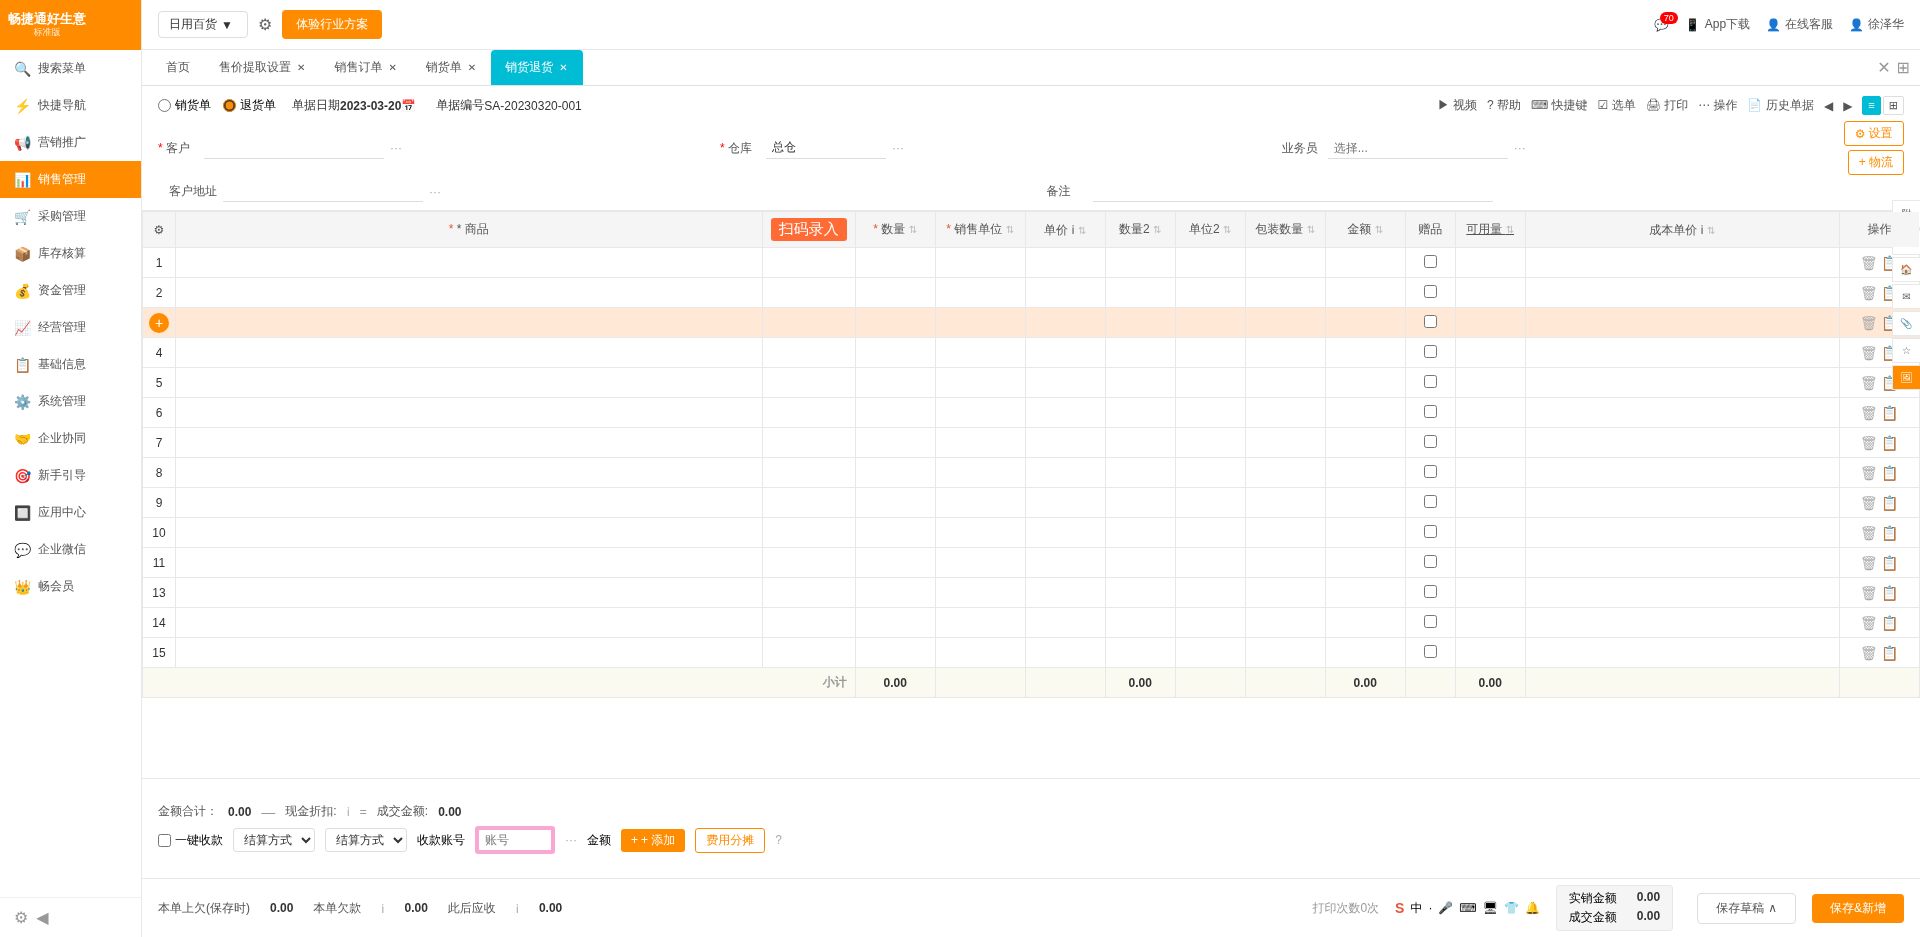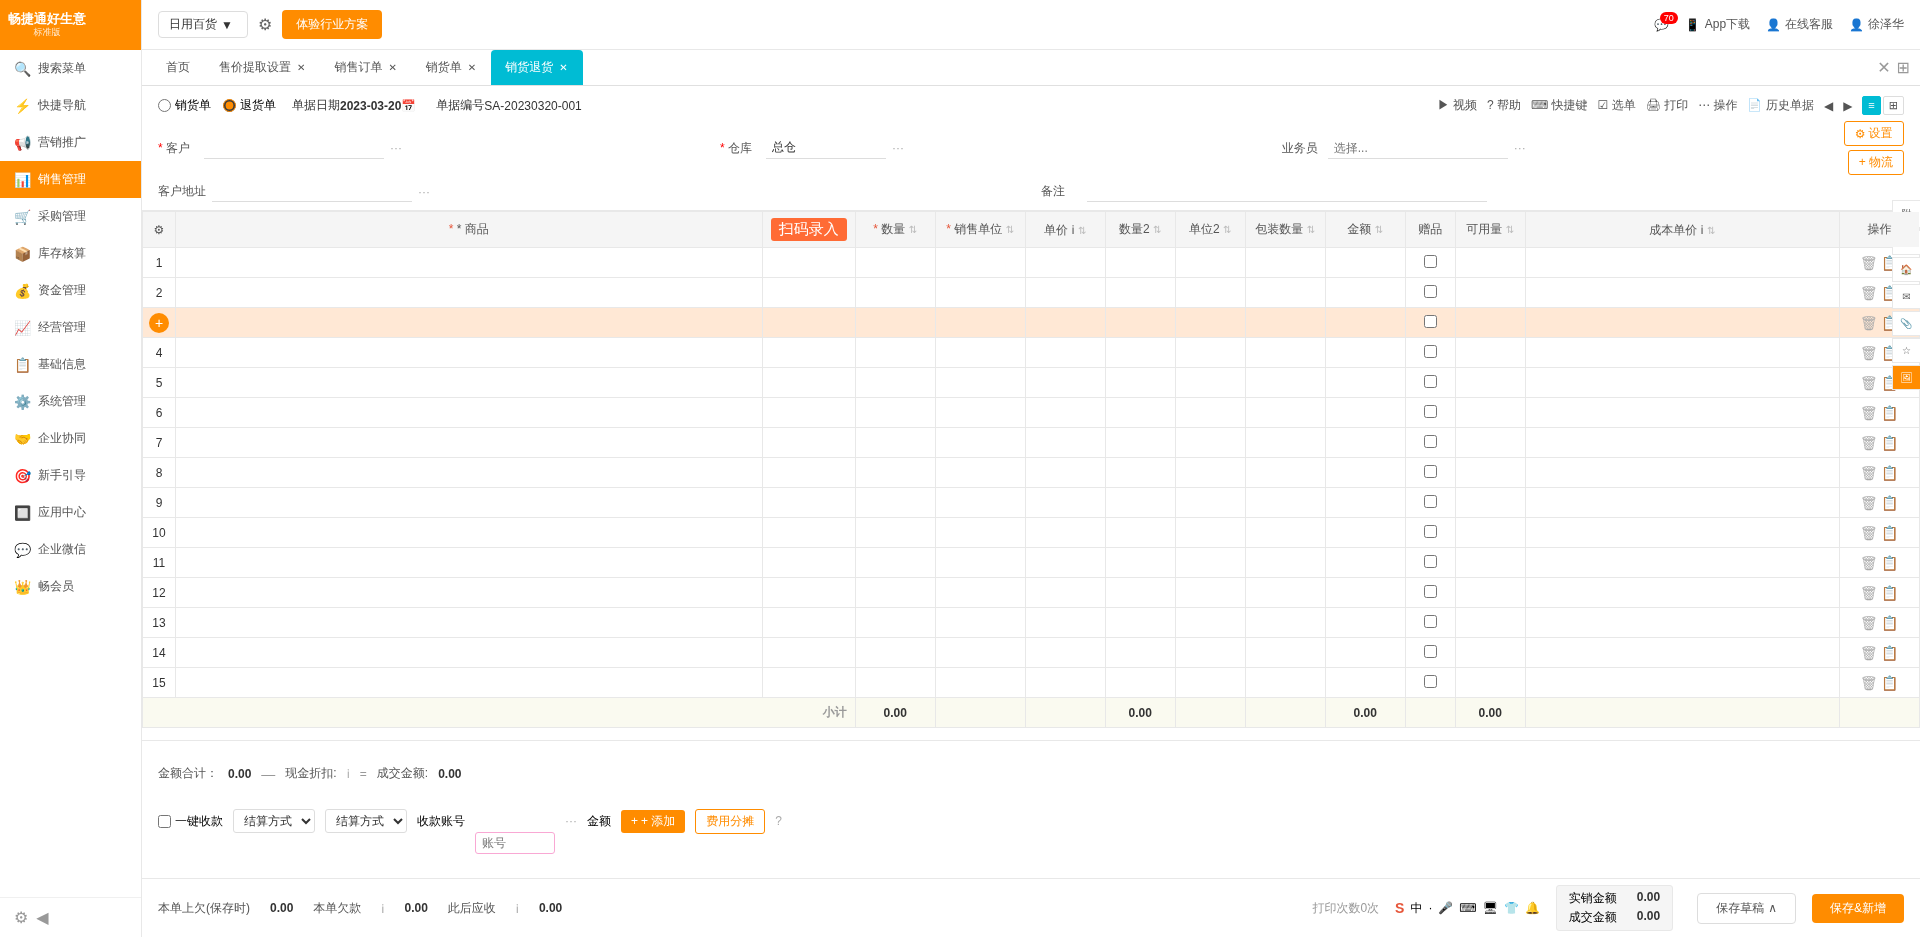--- a/index.html
+++ b/index.html
@@ -74,21 +74,21 @@
     .sort-icon { font-size: 10px; color: #bbb; }
 
     .form-bottom { background: #fff; border-top: 1px solid #e8e8e8; padding: 24px 16px; }
     .bottom-row1 { display: flex; align-items: center; gap: 10px; font-size: 12px; color: #555; margin-bottom: 6px; }
     .minus-icon { color: #999; font-size: 14px; }
     .equals-icon { color: #999; }
     .val-highlight { color: #333; font-weight: bold; }
     .bottom-row2 { display: flex; align-items: center; gap: 10px; }
     .checkbox-label { display: flex; align-items: center; gap: 4px; cursor: pointer; }
     .select-sm { border: 1px solid #ddd; border-radius: 3px; padding: 3px 6px; font-size: 12px; color: #333; background: #fff; }
-    .input-sm { border: 1px solid #f9a8d4; border-radius: 3px; padding: 3px 6px; font-size: 12px; color: #333; width: 80px; margin-top: 44px; }
+    .input-sm { border: 4px solid #f9a8d4; border-radius: 3px; padding: 3px 6px; font-size: 12px; color: #333; width: 80px; }
     .add-btn { background: #ff8c00; color: #fff; border: none; border-radius: 3px; padding: 3px 10px; cursor: pointer; font-size: 12px; display: flex; align-items: center; gap: 3px; }
     .split-btn { border: 1px solid #ff8c00; color: #ff8c00; background: #fff; border-radius: 3px; padding: 3px 10px; cursor: pointer; font-size: 12px; }
     .help-icon { color: #aaa; cursor: pointer; }
 
     .form-very-bottom { background: #fff; border-top: 1px solid #e8e8e8; padding: 6px 16px; display: flex; align-items: center; justify-content: space-between; }
     .bottom-stats { display: flex; gap: 20px; font-size: 12px; color: #555; align-items: center; }
     .bottom-stats .val { color: #333; font-weight: bold; }
     .bottom-right { display: flex; align-items: center; gap: 16px; }
     .print-info { font-size: 12px; color: #999; }
     .save-draft-btn { background: #fff; border: 1px solid #ddd; border-radius: 4px; padding: 6px 18px; font-size: 12px; cursor: pointer; display: flex; align-items: center; gap: 4px; color: #555; }
@@ -297,21 +297,21 @@
           <button class="action-btn-small orange">
             <span>⚙</span>
             <span>设置</span>
           </button>
           <button class="action-btn-small orange">
             <span>+ 物流</span>
           </button>
         </div>
       </div>
 
-      <div style="display:flex; gap:20px; align-items:flex-end; margin-bottom:8px;">
+      <div style="display:flex; gap:20px; align-items:flex-end; margin-bottom:8px;margin-left:11px;">
         <div class="field-group">
           <span class="field-label">客户地址</span>
           <input class="field-input" type="text" style="max-width: 200px;" placeholder="">
           <span class="field-dots">···</span>
         </div>
         <div class="field-group">
           <span class="field-label">备注</span>
           <input class="field-input" type="text" style="max-width: 400px;" placeholder="">
         </div>
       </div>
@@ -353,21 +353,21 @@
             </th>
             <th style="width:80px;">
               包装数量
               <span class="sort-icon">⇅</span>
             </th>
             <th style="width:80px;">
               金额
               <span class="sort-icon">⇅</span>
             </th>
             <th style="width:50px;">赠品</th>
-            <th style="width:70px;">
+            <th style="width:70px;text-decoration:underline;">
               可用量
               <span class="sort-icon">⇅</span>
             </th>
             <th style="min-width:90px;">
               成本单价 <span>ℹ</span>
               <span class="sort-icon">⇅</span>
             </th>
             <th style="width:80px;">操作</th>
           </tr>
         </thead>
@@ -579,41 +579,20 @@
     <td></td>
     <td>
       <div class="col-actions">
         <span class="icon-btn">🗑</span>
         <span class="icon-btn">📋</span>
       </div>
     </td>
   </tr>
             <tr>
     <td class="row-num">11</td>
-    <td></td>
-    <td></td>
-    <td></td>
-    <td></td>
-    <td></td>
-    <td></td>
-    <td></td>
-    <td></td>
-    <td></td>
-    <td class="checkbox-cell"><input type="checkbox" style=""></td>
-    <td></td>
-    <td></td>
-    <td>
-      <div class="col-actions">
-        <span class="icon-btn">🗑</span>
-        <span class="icon-btn">📋</span>
-      </div>
-    </td>
-  </tr>
-            <tr>
-    <td class="row-num">12</td>
     <td></td>
     <td></td>
     <td></td>
     <td></td>
     <td></td>
     <td></td>
     <td></td>
     <td></td>
     <td></td>
     <td class="checkbox-cell"><input type="checkbox" style=""></td>

